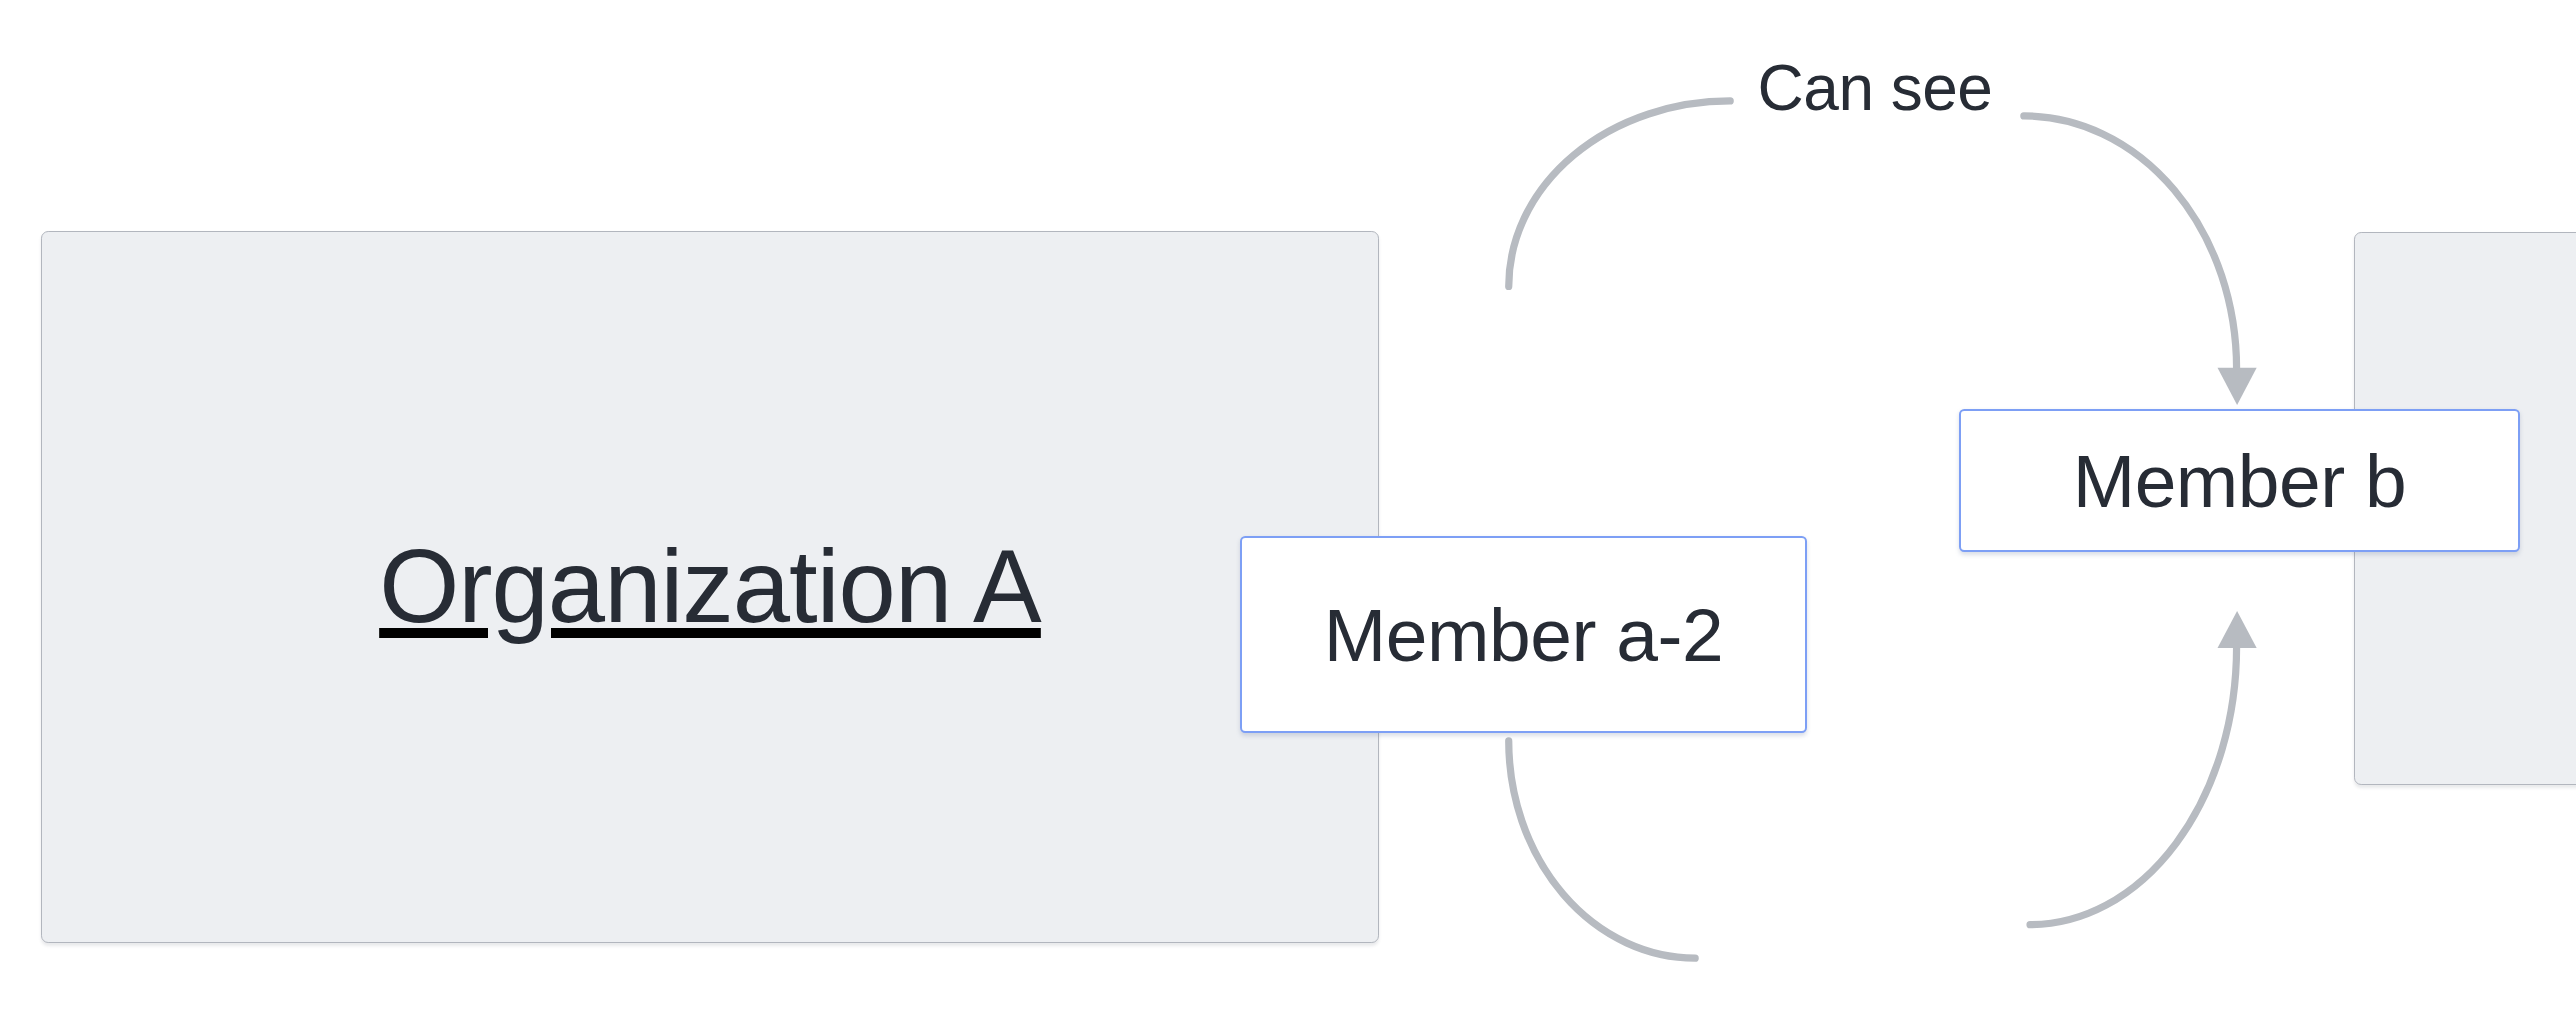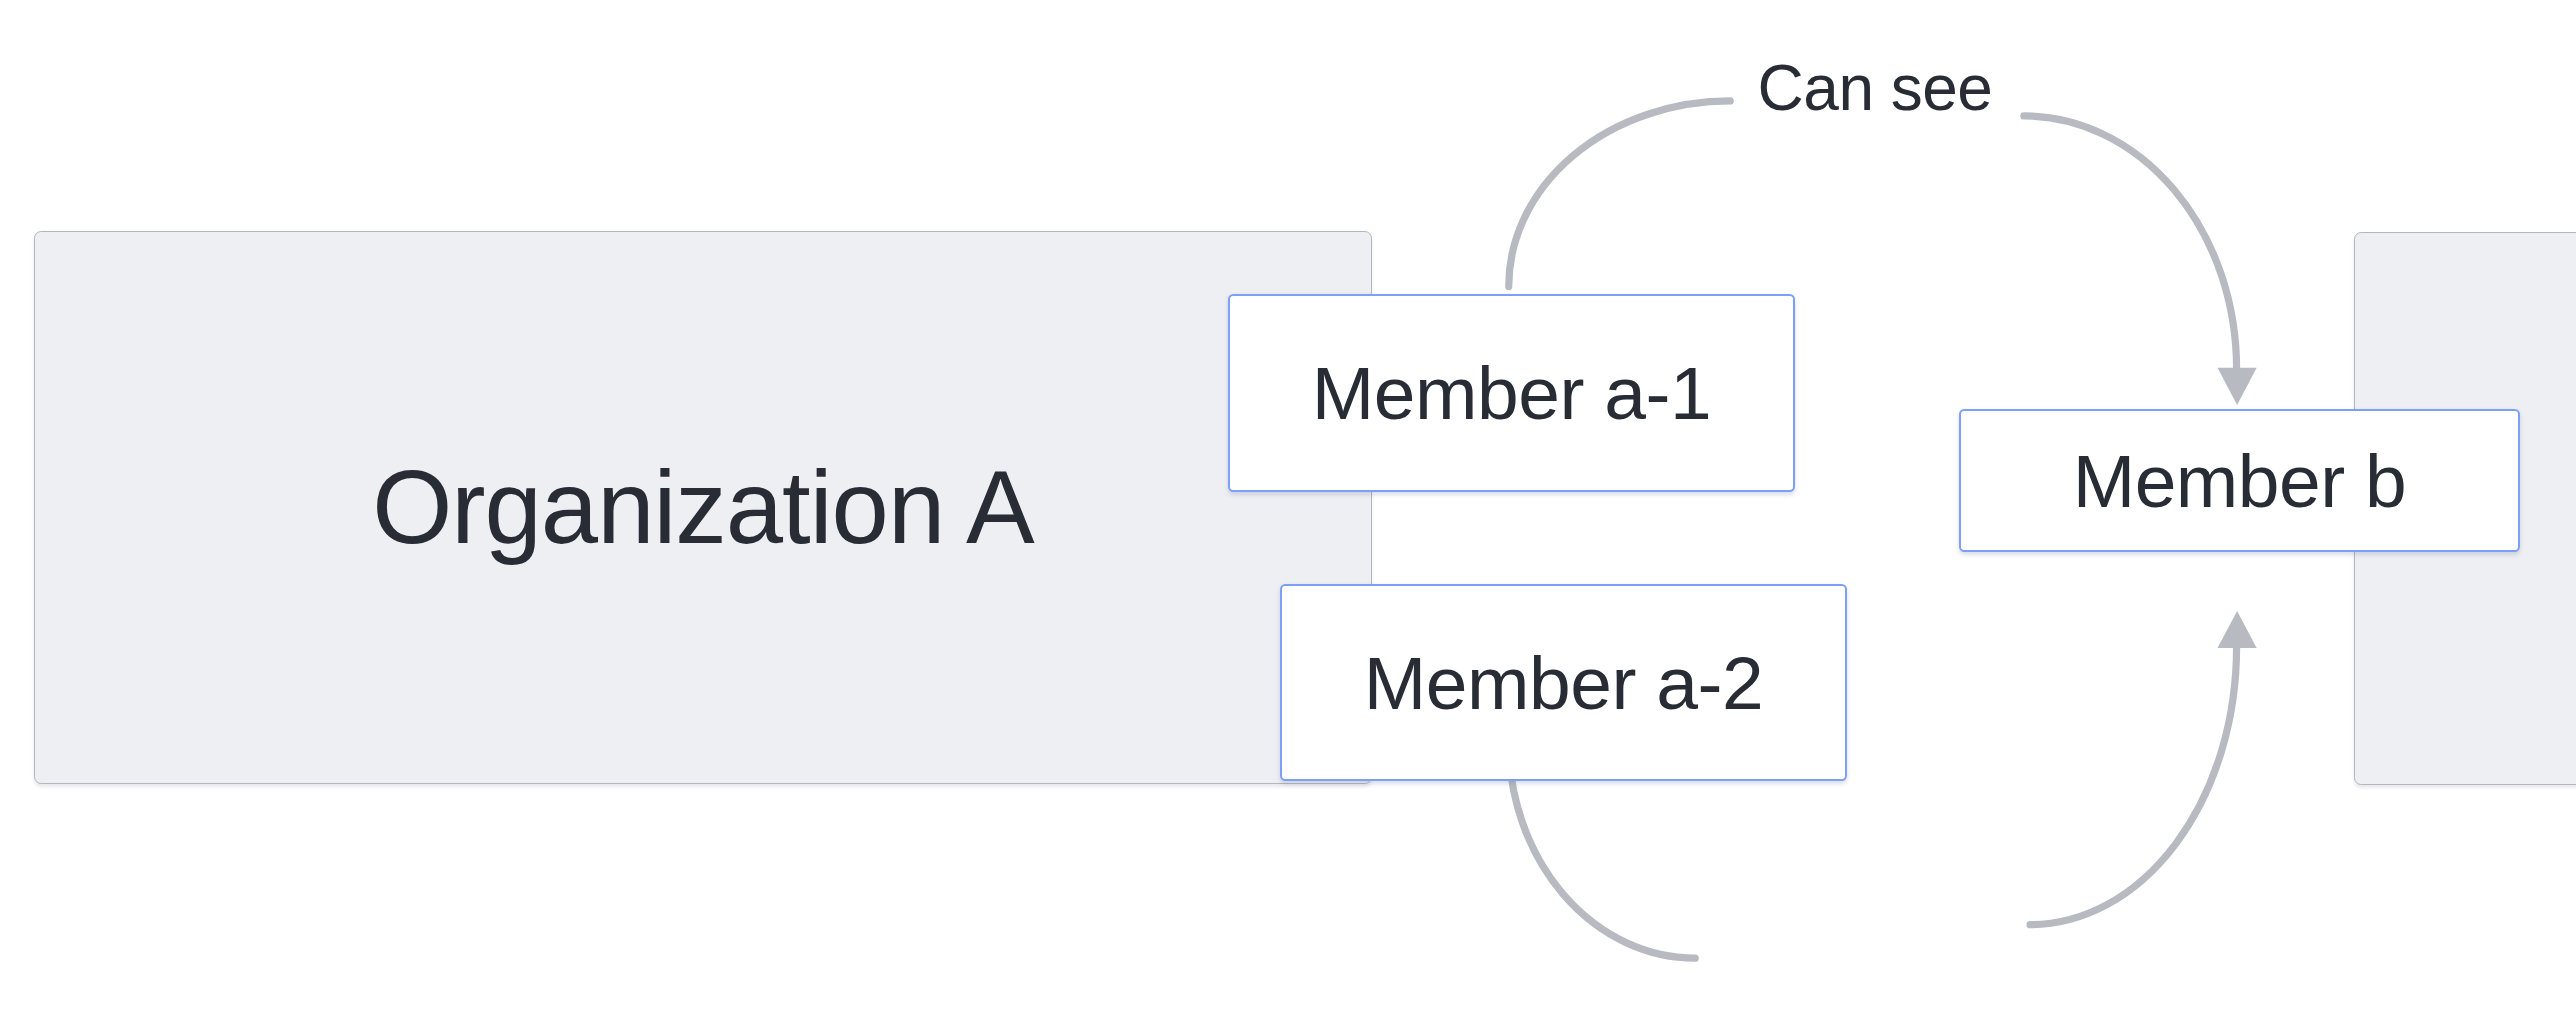--- a/index.html
+++ b/index.html
@@ -30,21 +30,21 @@
     display: flex; align-items: center; justify-content: center;
     box-shadow: 0 2.1px 3.1px rgba(40,50,70,0.10);
     z-index: 1;
   }
   .org-box .org-label {
     font-size: 103px;
     color: var(--text);
     letter-spacing: -1px;
     white-space: nowrap;
   }
-  #org-a { left: 34px;  top: 231px; width: 1338px; height: 553px; }
+  #org-a { left: 41px;  top: 231px; width: 1338px; height: 712px; text-decoration: underline; }
   #org-b { left: 2354px; top: 232px; width: 1337px; height: 553px; }
 
   .arrow-layer {
     position: absolute; left: 0; top: 0;
     width: 3718px; height: 1022px;
     z-index: 2;
   }
   .arrow-path {
     fill: none;
     stroke: var(--arrow);
@@ -62,21 +62,21 @@
     box-shadow: 0 2.1px 4.1px rgba(90,110,150,0.22);
     z-index: 3;
   }
   .member-box .member-label {
     font-size: 75px;
     color: var(--text);
     letter-spacing: -0.5px;
     white-space: nowrap;
   }
   #member-a1 { left: 1228px; top: 294px;  width: 567px; height: 198px; }
-  #member-a2 { left: 1280px; top: 536px; width: 567px; height: 197px; margin-top: 48px; }
+  #member-a2 { left: 1240px; top: 536px; width: 567px; height: 197px; }
   #member-b  { left: 1959px; top: 409px;  width: 561px; height: 143px; }
 
   .relation-label {
     position: absolute;
     transform: translateX(-50%);
     font-size: 64px;
     color: var(--text);
     letter-spacing: -0.5px;
     white-space: nowrap;
     display: flex; align-items: center;
@@ -102,23 +102,20 @@
 
     <path class="arrow-path" d="M 2928 556 A 430 360 0 0 1 3358 196"></path>
     <path class="arrow-path" d="M 3928 225 A 413 491 0 0 1 4341 716"></path>
     <polygon class="arrow-head" points="4304,714 4380,714 4342,786"></polygon>
 
     <path class="arrow-path" d="M 2928 1438 A 362 422 0 0 0 3290 1860"></path>
     <path class="arrow-path" d="M 3940 1795 A 401 539 0 0 0 4341 1256"></path>
     <polygon class="arrow-head" points="4304,1258 4380,1258 4342,1186"></polygon>
   </svg>
 
-  <div class="member-box" id="member-a1">
-    <span class="member-label">Member a-1</span>
-  </div>
   <div class="member-box" id="member-a2">
     <span class="member-label">Member a-2</span>
   </div>
   <div class="member-box" id="member-b">
     <span class="member-label">Member b</span>
   </div>
 
   <div class="relation-label" id="label-can-see">Can see</div>
 
 </div>

